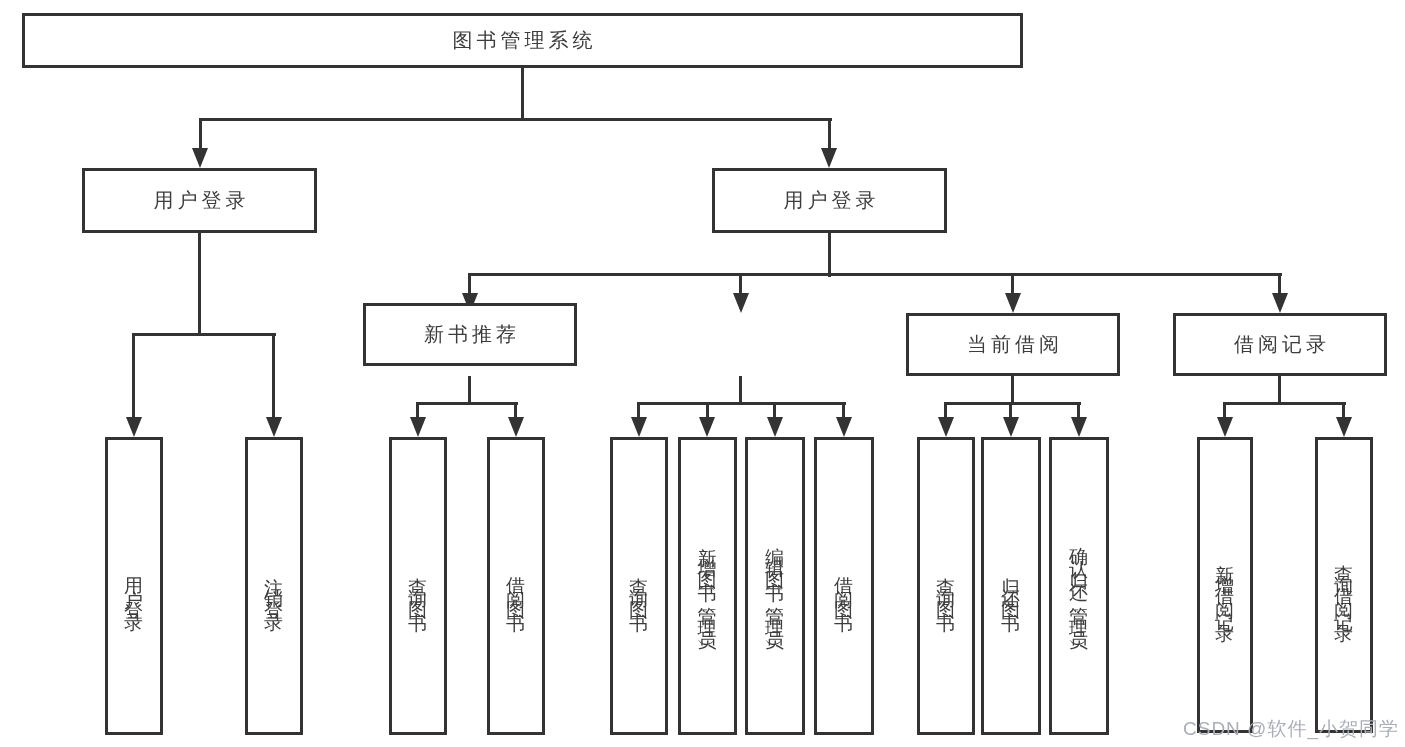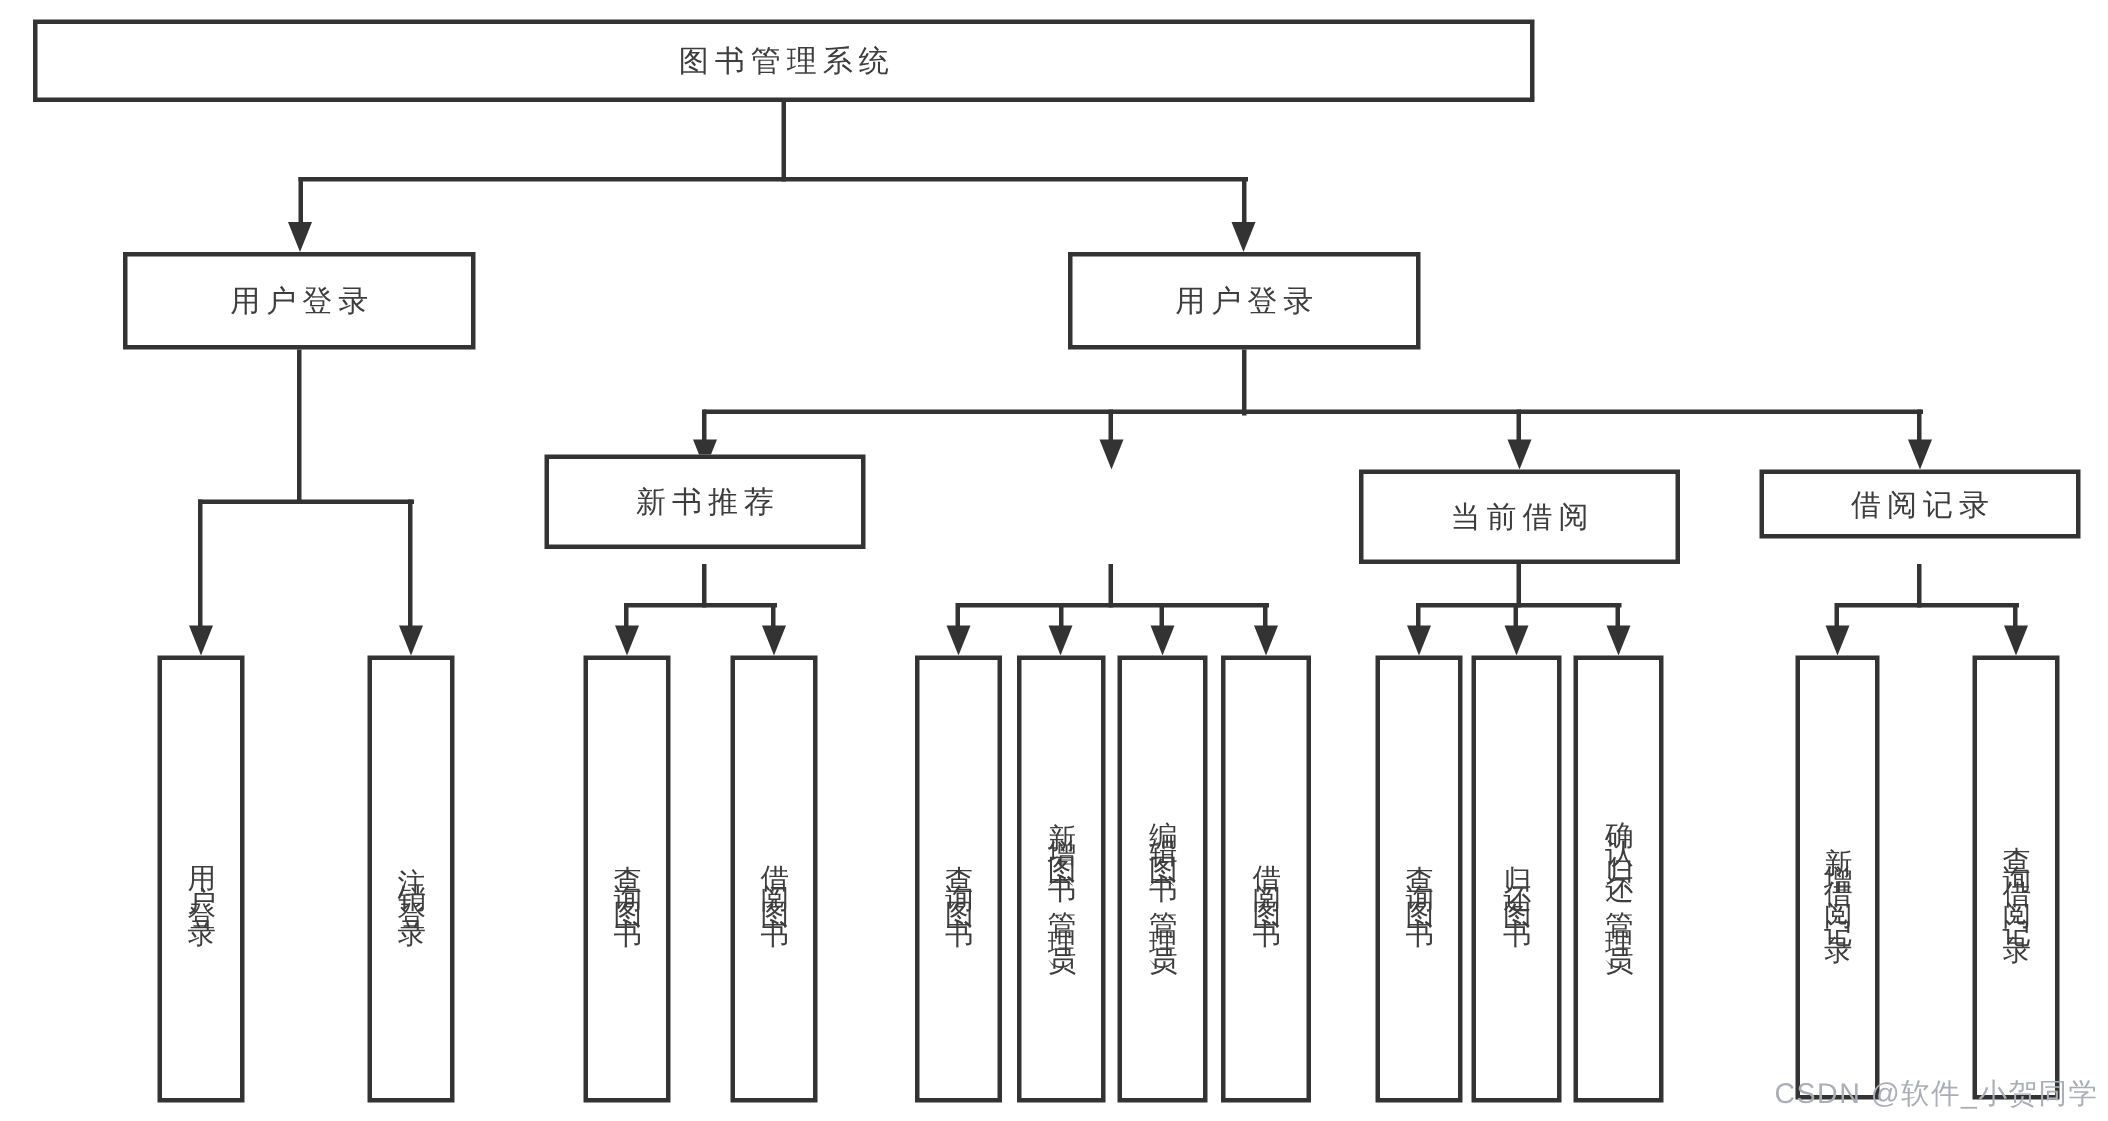--- a/index.html
+++ b/index.html
@@ -83,21 +83,21 @@
   <div class="arrow" style="left:1005px;top:293px;"></div>
   <div class="vline" style="left:1278px;top:273px;height:26px;"></div>
   <div class="arrow" style="left:1272px;top:293px;"></div>
 
   <div class="box hbox" style="left:363px;top:303px;width:214px;height:63px;">
     <span>新书推荐</span>
   </div>
   <div class="box hbox" style="left:906px;top:313px;width:214px;height:63px;">
     <span>当前借阅</span>
   </div>
-  <div class="box hbox" style="left:1173px;top:313px;width:214px;height:46px;">
+  <div class="box hbox" style="left:1173px;top:313px;width:214px;height:63px;">
     <span>借阅记录</span>
   </div>
 
   <div class="vline" style="left:468px;top:376px;height:29px;"></div>
   <div class="hline" style="left:417px;top:402px;width:101px;"></div>
   <div class="vline" style="left:416px;top:402px;height:17px;"></div>
   <div class="arrow" style="left:410px;top:417px;"></div>
   <div class="vline" style="left:514px;top:402px;height:17px;"></div>
   <div class="arrow" style="left:508px;top:417px;"></div>
 

